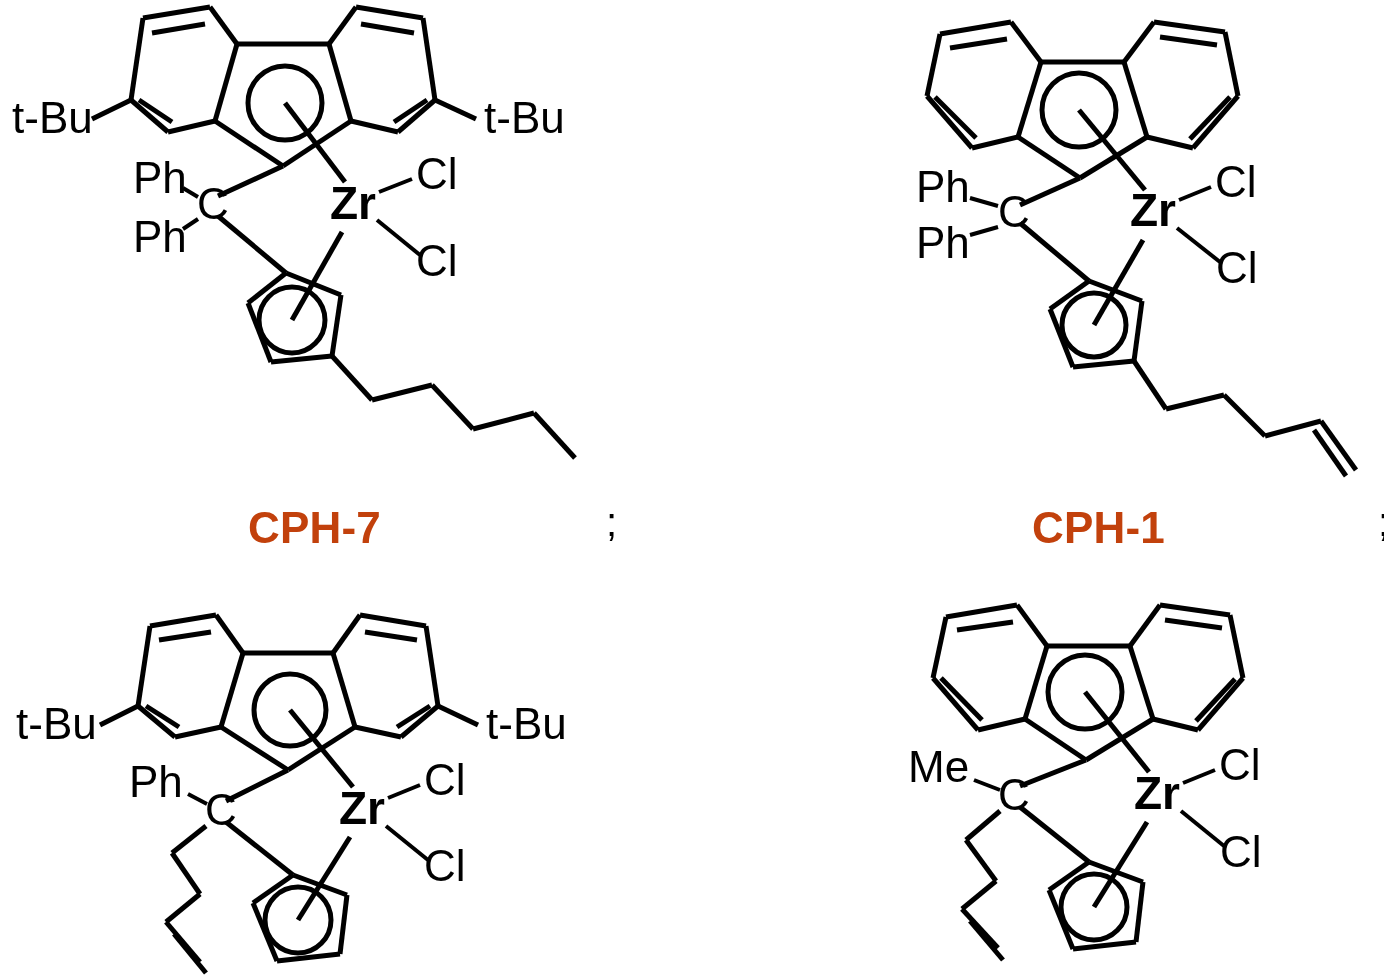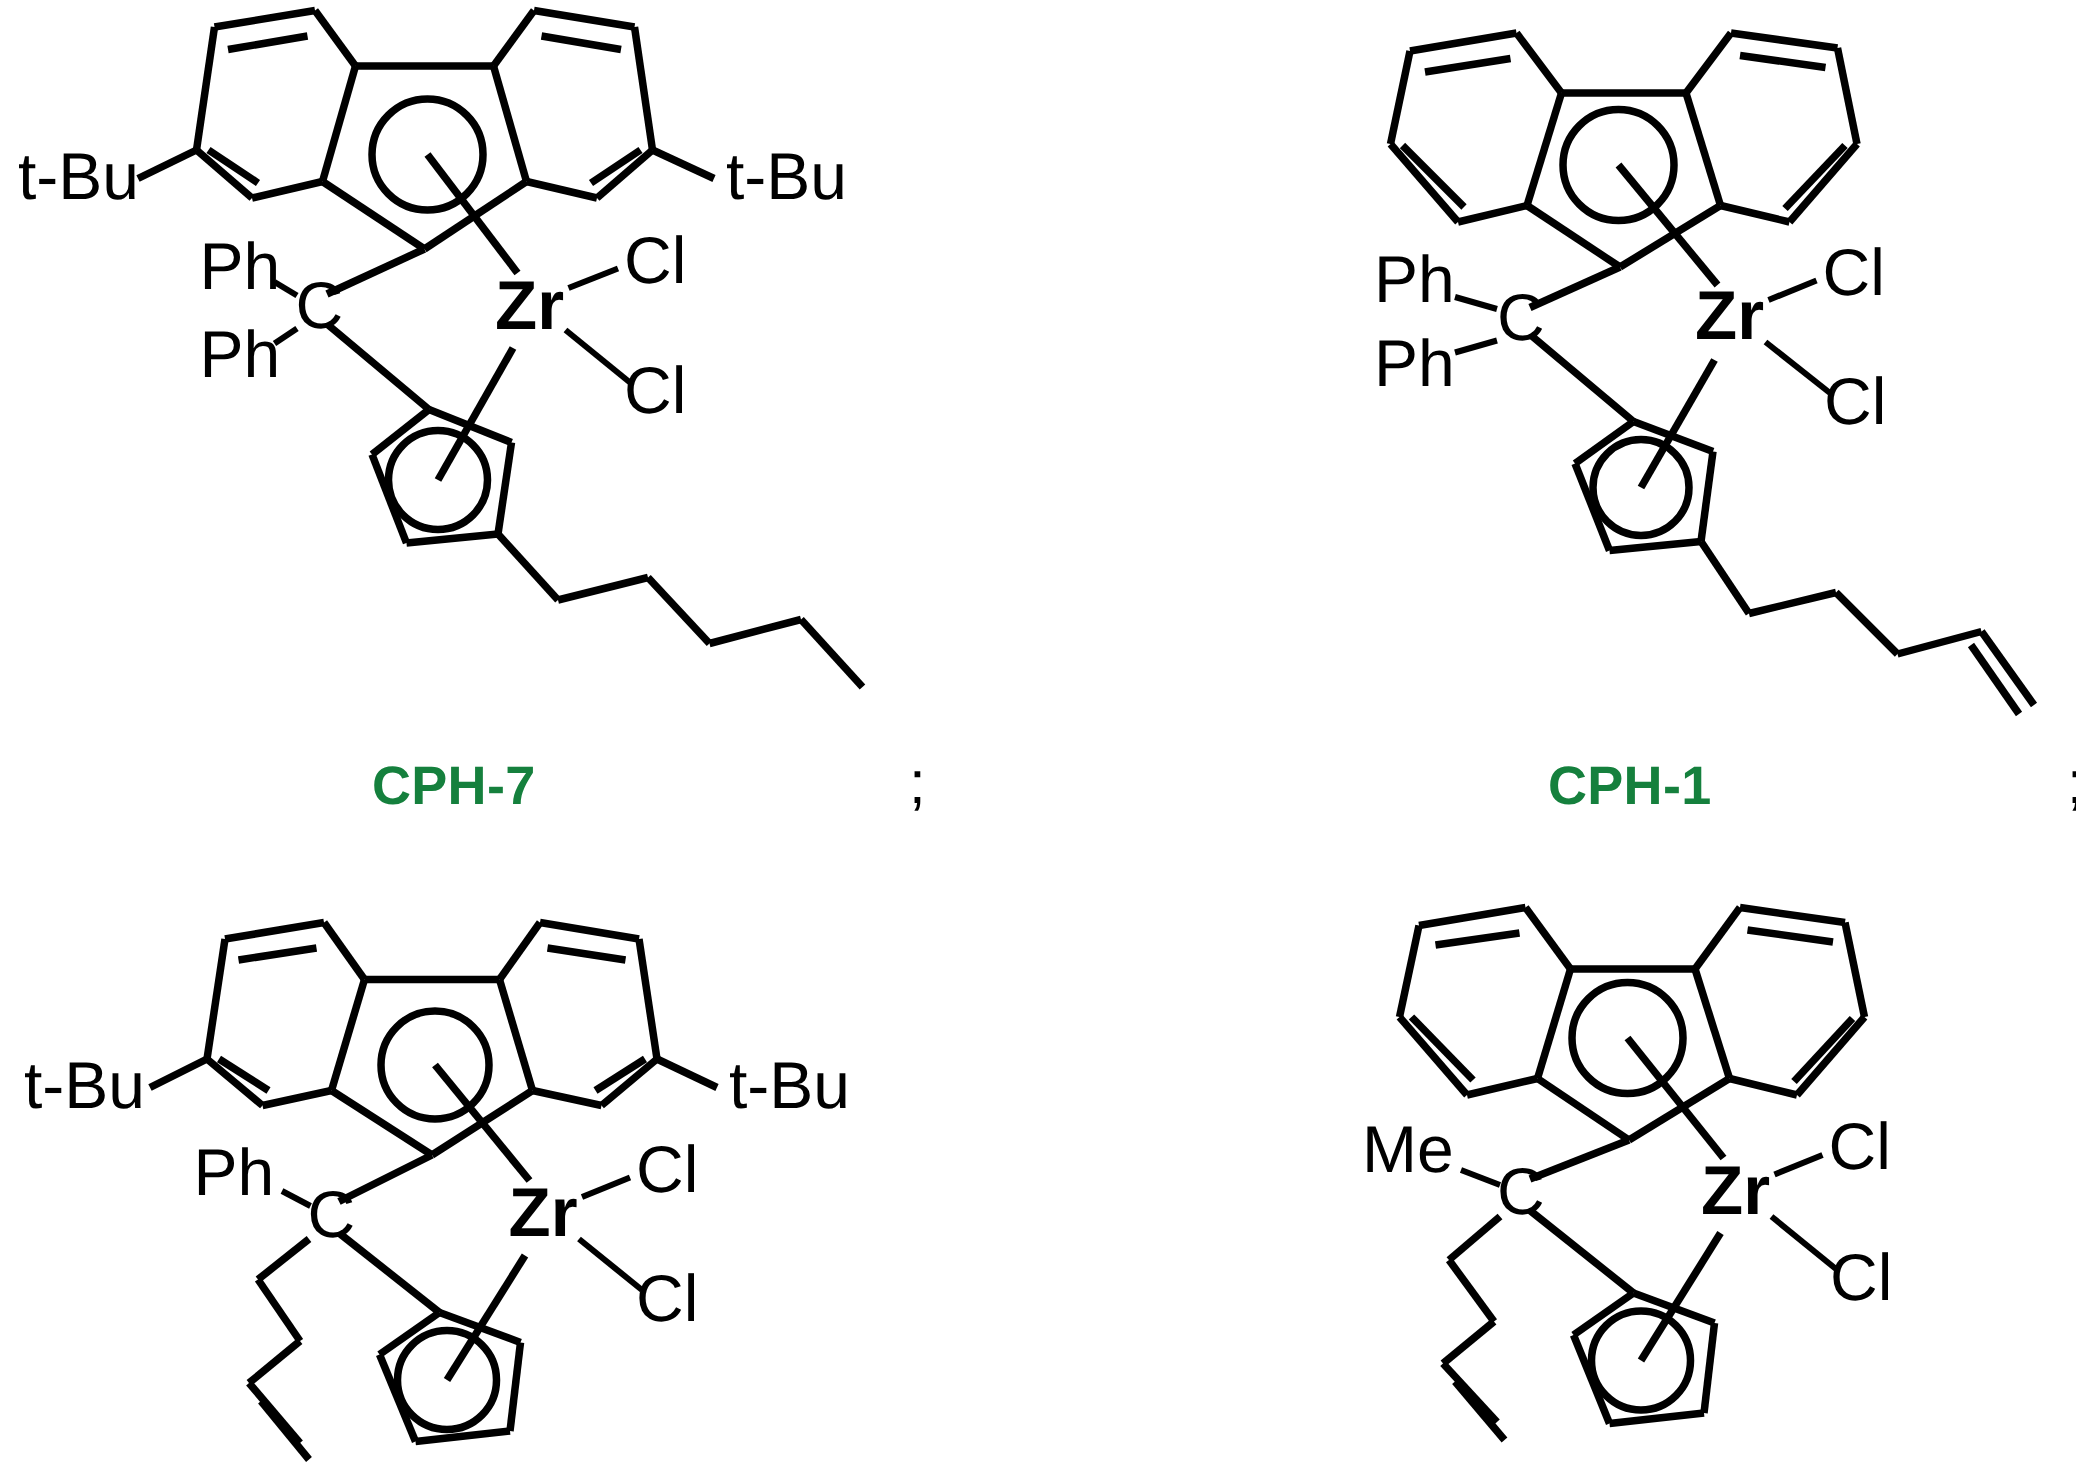--- a/index.html
+++ b/index.html
@@ -60,23 +60,23 @@
   .atom-label-bold {
     font-family: "Liberation Sans", sans-serif;
     font-size: 46px;
     fill: #000000;
     font-weight: 700;
     dominant-baseline: middle;
   }
   .compound-name {
     position: absolute;
     font-family: "Liberation Sans", sans-serif;
-    font-size: 36px;
+    font-size: 44px;
     font-weight: 700;
-    color: #15803d;
+    color: #c2410c;
     white-space: nowrap;
     letter-spacing: 0.2px;
   }
   .punct {
     position: absolute;
     font-family: "Liberation Sans", sans-serif;
     font-size: 40px;
     font-weight: 400;
     color: #000000;
     white-space: nowrap;

